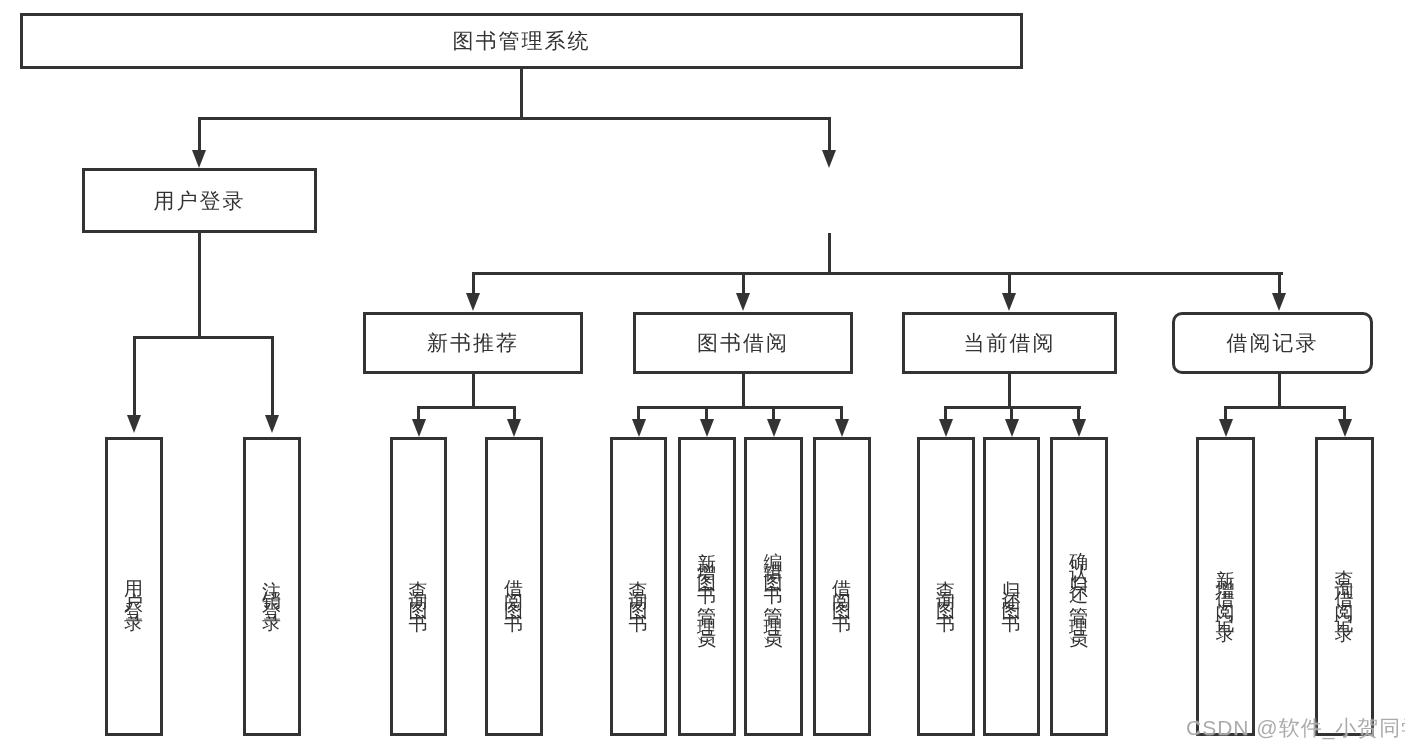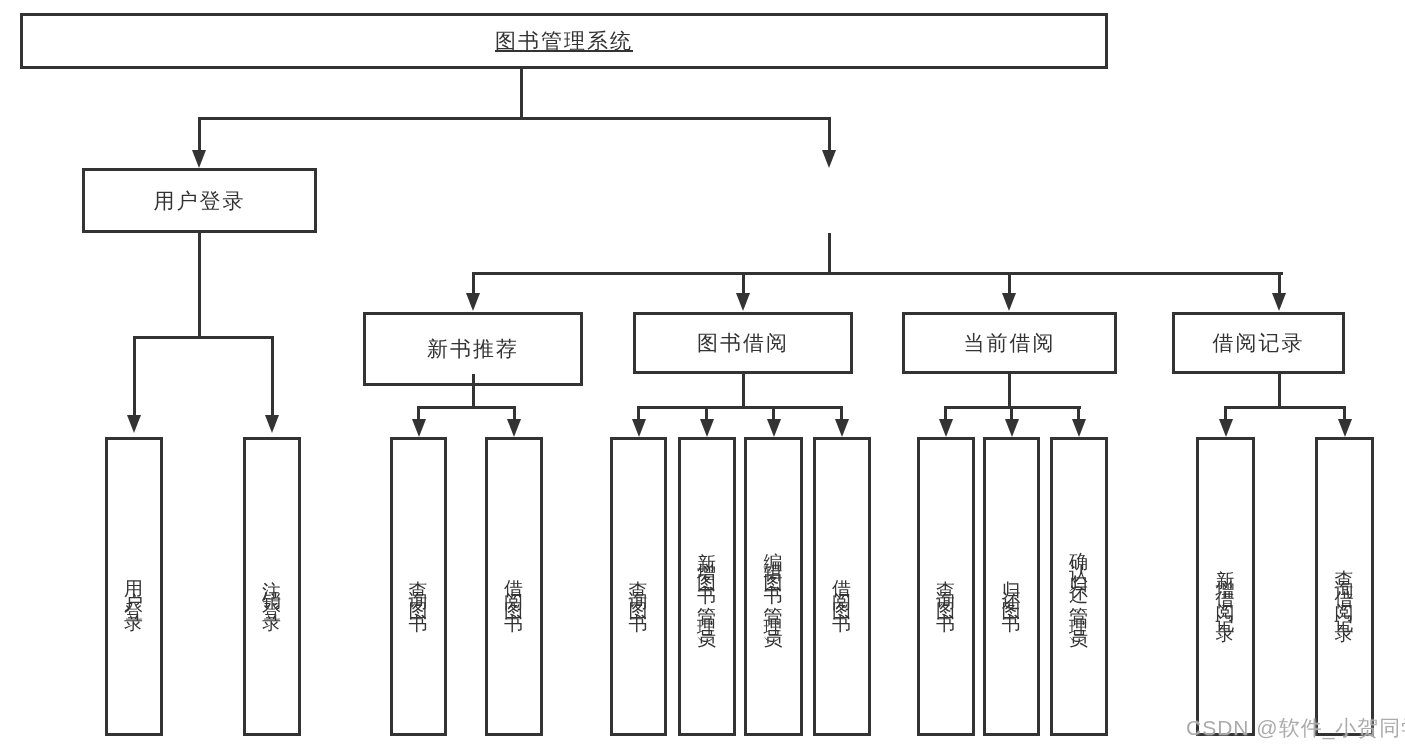--- a/index.html
+++ b/index.html
@@ -28,28 +28,28 @@
     position:absolute;left:1186px;top:714px;z-index:10;
     font-size:21px;color:rgba(164,164,164,0.92);letter-spacing:1px;white-space:nowrap;
     text-shadow:0 0 2px #ffffff;
   }
 </style>
 </head>
 <body>
 
 <div id="stage">
 
-  <div class="box box-h" style="left:20px;top:13px;width:1088px;height:56px;text-decoration:underline;">图书管理系统</div>
+  <div class="box box-h" style="left:20px;top:13px;width:1003px;height:56px;">图书管理系统</div>
 
   <div class="box box-h" style="left:82px;top:168px;width:235px;height:65px;">用户登录</div>
 
-  <div class="box box-h" style="left:363px;top:312px;width:220px;height:74px;">新书推荐</div>
+  <div class="box box-h" style="left:363px;top:312px;width:220px;height:62px;">新书推荐</div>
   <div class="box box-h" style="left:902px;top:312px;width:215px;height:62px;">当前借阅</div>
   <div class="box box-h" style="left:633px;top:312px;width:220px;height:62px;">图书借阅</div>
-  <div class="box box-h" style="left:1172px;top:312px;width:173px;height:62px;">借阅记录</div>
+  <div class="box box-h" style="left:1172px;top:312px;width:201px;height:62px;border-radius:10px;">借阅记录</div>
 
   <div class="box box-v" style="left:105px;width:58px;">用户登录</div>
   <div class="box box-v" style="left:243px;width:58px;">注销登录</div>
 
   <div class="box box-v" style="left:390px;width:57px;">查询图书</div>
   <div class="box box-v" style="left:485px;width:58px;">借阅图书</div>
 
   <div class="box box-v" style="left:610px;width:57px;">查询图书</div>
   <div class="box box-v" style="left:678px;width:58px;">新增图书（管理员）</div>
   <div class="box box-v" style="left:744px;width:59px;">编辑图书（管理员）</div>

